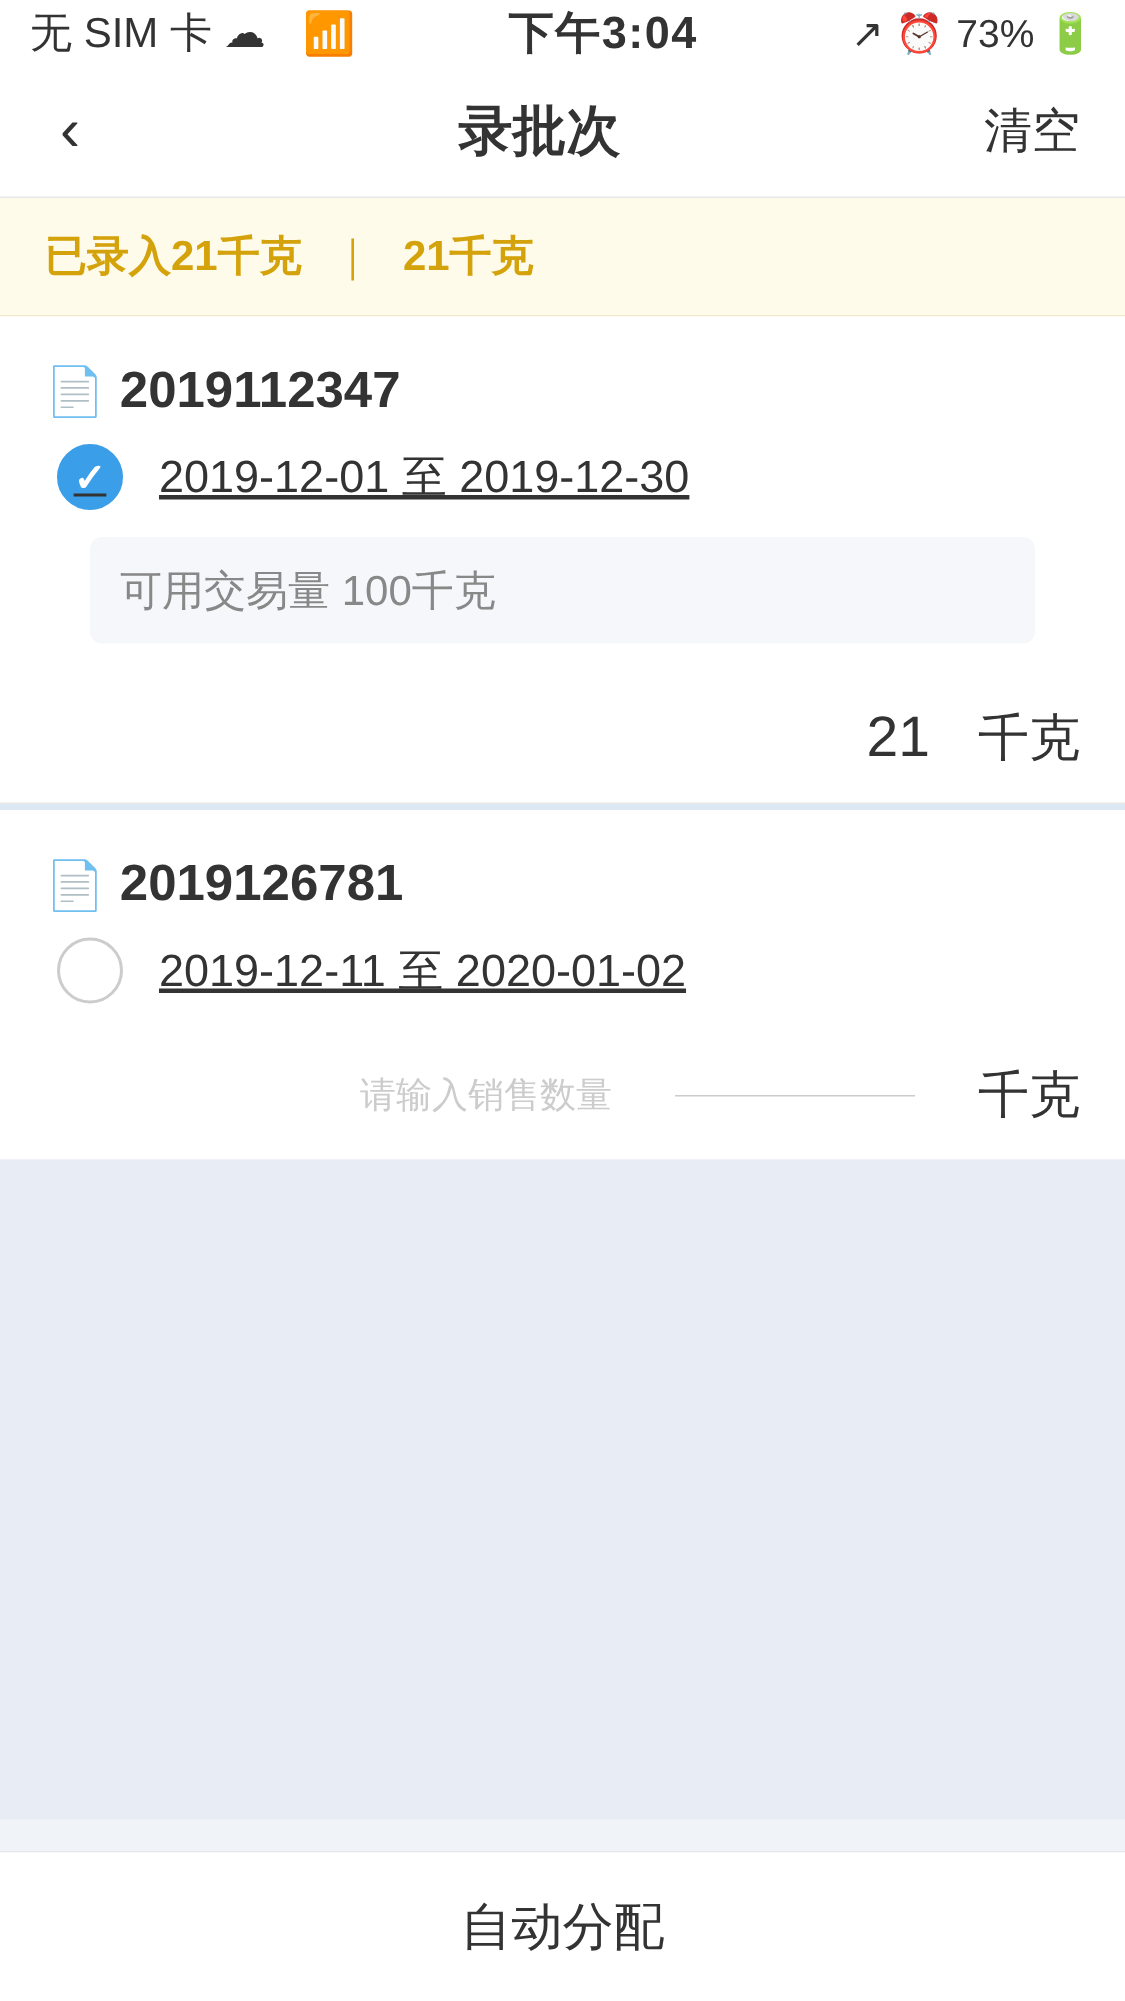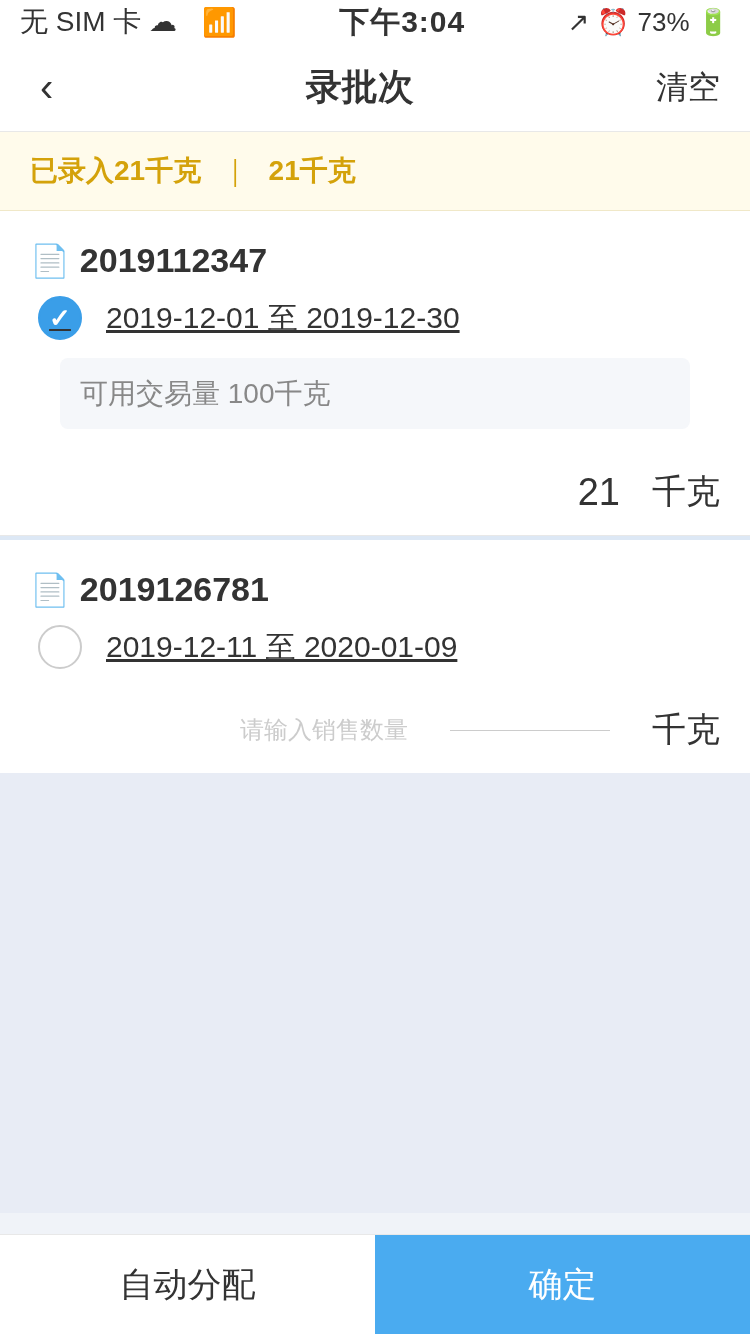--- a/index.html
+++ b/index.html
@@ -304,34 +304,31 @@
 <div class="card-wrapper">
   <div class="batch-item">
 
     <div class="batch-header">
       <span class="batch-doc-icon">📄</span>
       <span class="batch-id">2019126781</span>
     </div>
 
     <div class="batch-date-row">
       <div class="batch-checkbox"></div>
-      <span class="batch-date">2019-12-11 至 2020-01-09</span>
+      <span class="batch-date">2019-12-11 至 2020-01-02</span>
     </div>
 
   </div>
 
   <div class="batch-input-row" style="border-bottom: none;">
     <span class="placeholder-text">请输入销售数量</span>
     <div style="width: 160px; border-bottom: 1px solid #ccc; margin: 0 10px;"></div>
     <span class="batch-unit">千克</span>
   </div>
 </div>
 
 <div class="bottom-area"></div>
 
 <div class="bottom-buttons">
   <div class="btn-auto">
     <span>自动分配</span>
   </div>
-  <div class="btn-confirm">
-    <span>确定</span>
-  </div>
 </div>
 
 </body></html>

